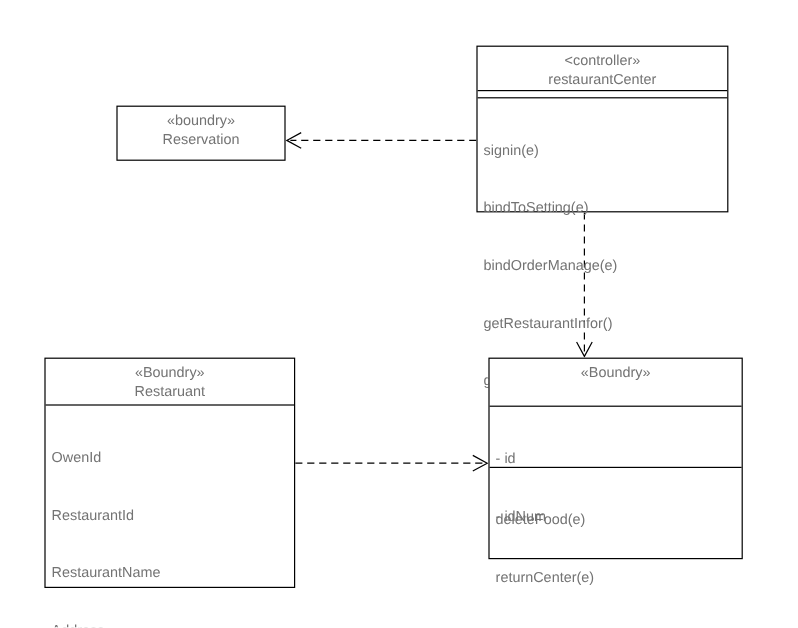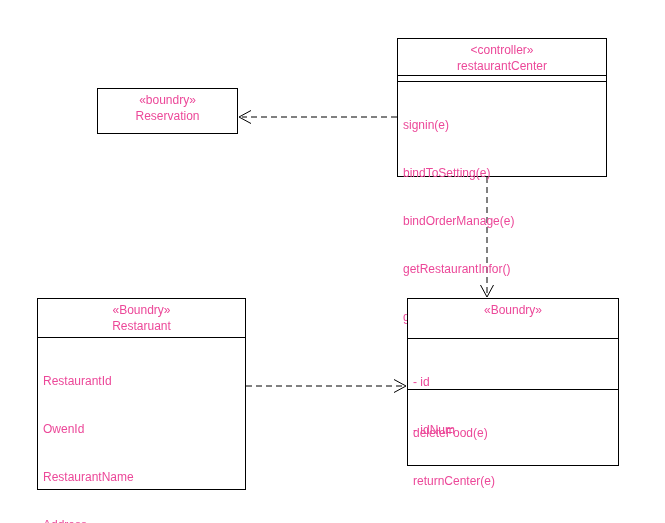--- a/index.html
+++ b/index.html
@@ -7,21 +7,21 @@
     padding: 0;
     background: #ffffff;
   }
   .canvas {
     position: relative;
     width: 665px;
     height: 523px;
     background: #ffffff;
     font-family: "Liberation Sans", sans-serif;
     font-size: 12px;
-    color: #ec4899;
+    color: #737373;
     overflow: hidden;
   }
   .connectors {
     position: absolute;
     left: 0;
     top: 0;
     width: 665px;
     height: 523px;
   }
   .connectors .dash {
@@ -115,22 +115,22 @@
       <div>Reservation</div>
     </div>
   </div>
 
   <div class="uml-box box-restaurant">
     <div class="title">
       <div>«Boundry»</div>
       <div>Restaruant</div>
     </div>
     <div class="compartment attrs lines">
+      <div>OwenId</div>
       <div>RestaurantId</div>
-      <div>OwenId</div>
       <div>RestaurantName</div>
       <div>Address</div>
       
       
       
       
     </div>
   </div>
 
   <div class="uml-box box-merchant">

